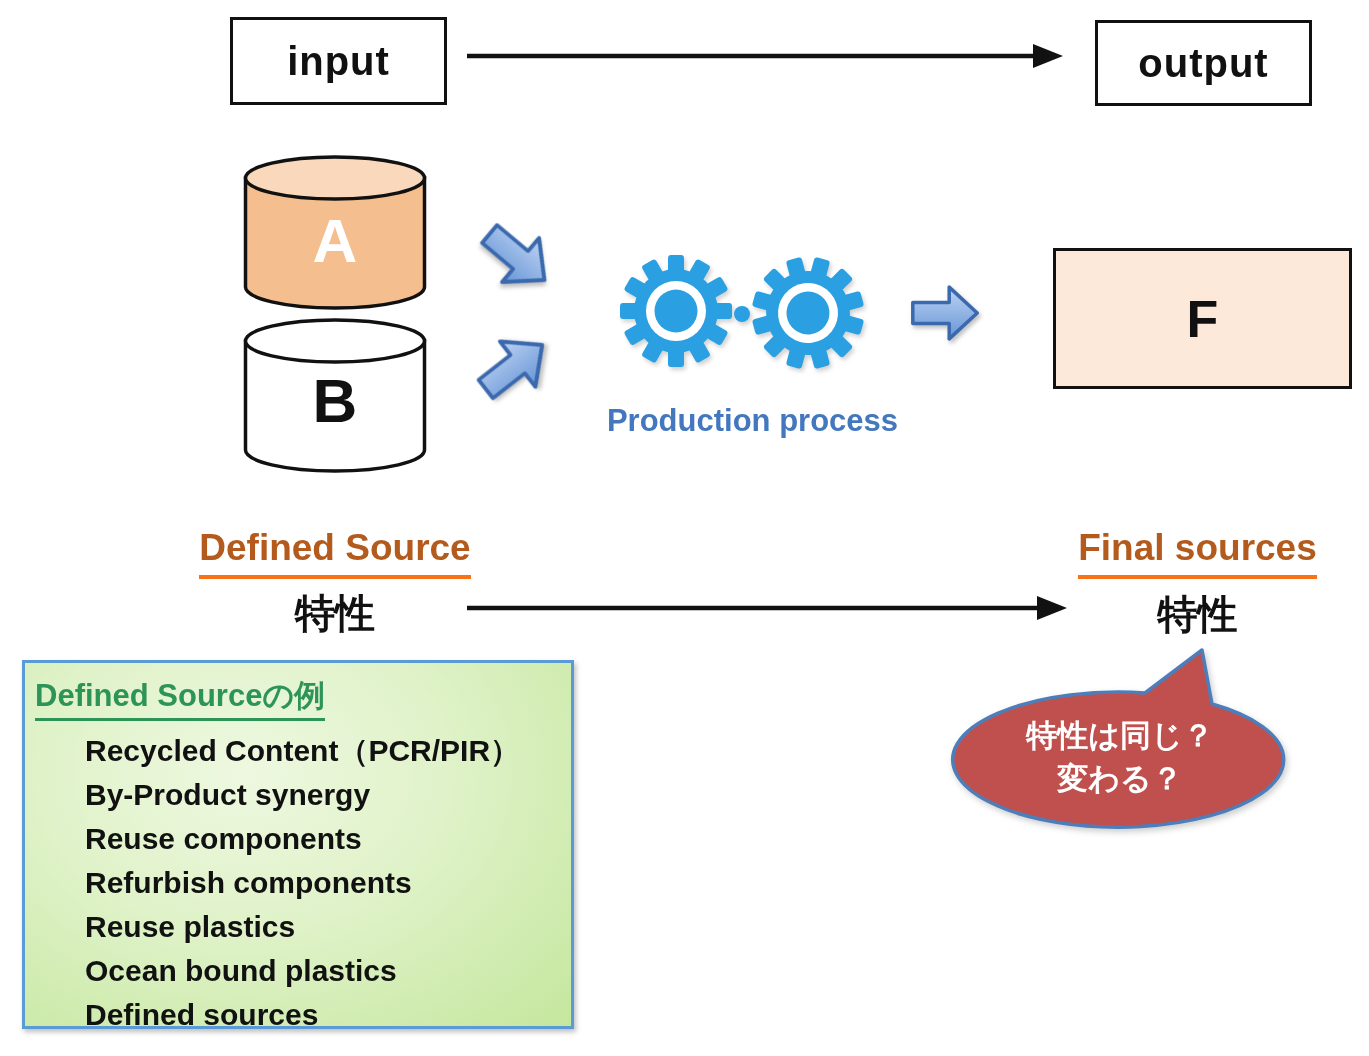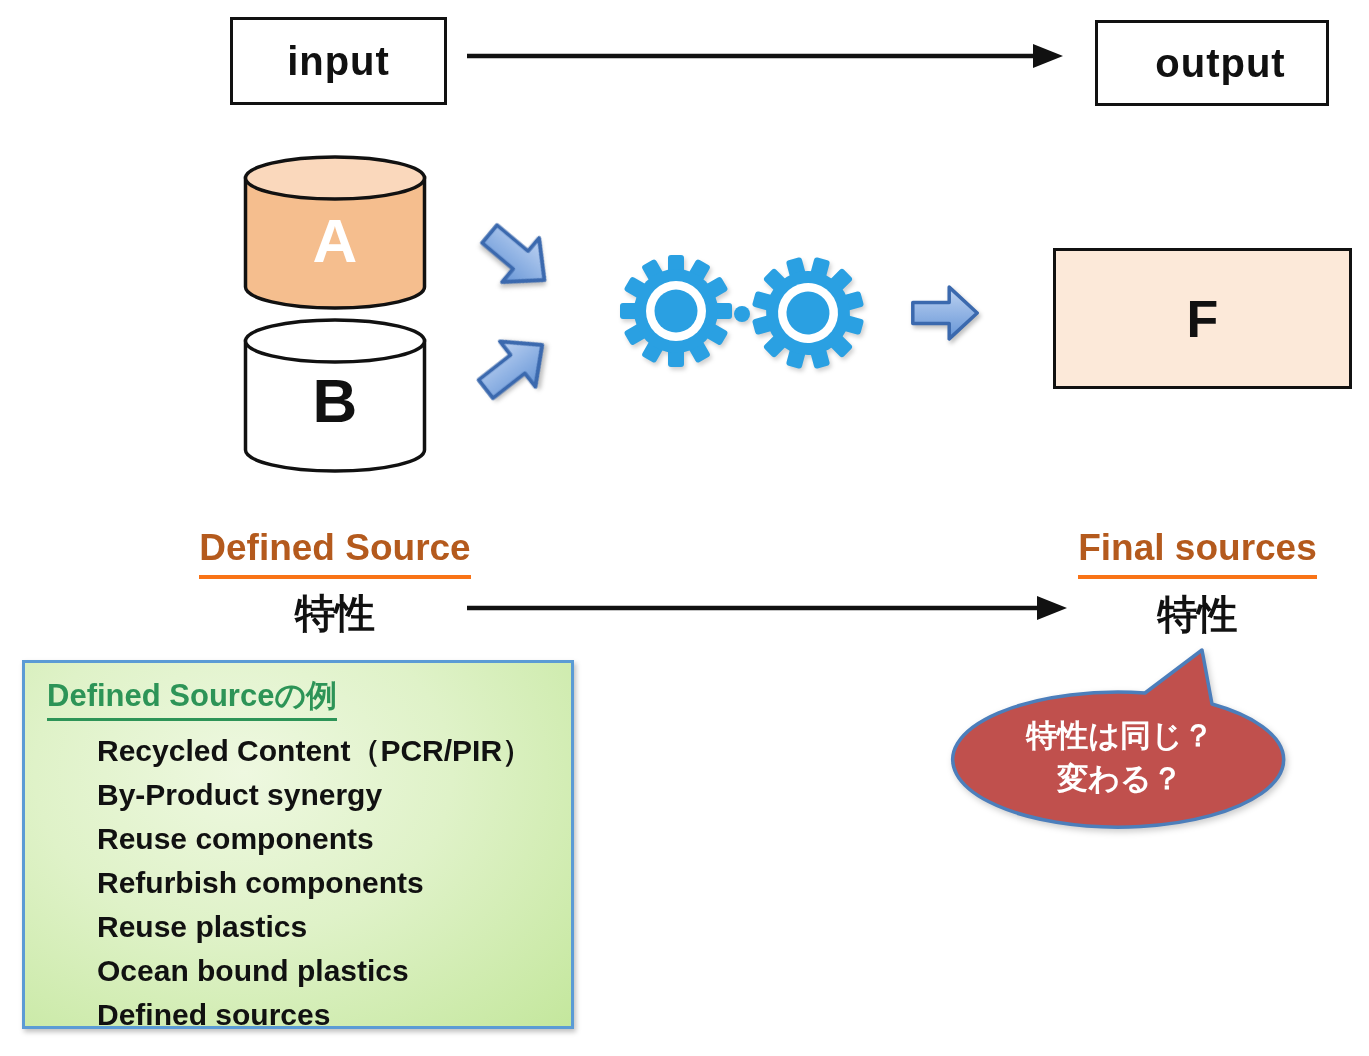--- a/index.html
+++ b/index.html
@@ -7,21 +7,21 @@
     position:relative;width:1369px;height:1056px;background:#fff;overflow:hidden;
     font-family:"Liberation Sans","DejaVu Sans",sans-serif;color:#111;
   }
   .abs{position:absolute;}
   
   .io-box{
     border:3px solid #111;background:#fff;display:flex;align-items:center;justify-content:center;
     font-size:40px;font-weight:600;letter-spacing:1px;
   }
   #input-box{left:230px;top:17px;width:211px;height:82px;text-align:center;}
-  #output-box{left:1095px;top:20px;width:211px;height:80px;padding-left:17px;}
+  #output-box{left:1095px;top:20px;width:211px;height:80px;}
   
   #arrow-top{left:465px;top:42px;}
   #arrow-mid{left:465px;top:594px;}
   
   #cyl-a{left:240px;top:153px;}
   #cyl-b{left:240px;top:316px;}
   .cyl-label{width:190px;text-align:center;font-weight:600;}
   #cyl-a-label{left:240px;top:205px;font-size:62px;color:#fff;}
   #cyl-b-label{left:240px;top:365px;font-size:62px;color:#111;}
   
@@ -43,21 +43,21 @@
   #defined-source-heading{left:140px;top:527px;width:390px;}
   #final-product-heading{left:1000px;top:527px;width:395px;}
   .property-label{font-size:40px;font-weight:bold;color:#111;text-align:center;}
   #property-left{left:140px;top:586px;width:390px;}
   #property-right{left:1000px;top:587px;width:395px;}
   
   #examples-box{left:22px;top:660px;width:552px;height:369px;
     border:3px solid #5B9BD5;
     background:radial-gradient(ellipse at 40% 30%,#EEF8E0 0%,#DFF2C8 45%,#C4E79D 100%);
     box-shadow:2px 3px 5px rgba(0,0,0,0.25);
-    padding:12px 0 0 22px;box-sizing:border-box;}
+    padding:12px 0 0 10px;box-sizing:border-box;}
   #examples-title{font-size:31px;font-weight:bold;color:#2D9457;display:inline-block;
     border-bottom:3px solid #2D9457;padding-bottom:1px;margin-bottom:8px;}
   .example-item{font-size:30px;font-weight:600;color:#111;line-height:44px;
     margin-left:50px;white-space:nowrap;}
   
   #bubble-svg{left:940px;top:638px;filter:drop-shadow(2px 3px 3px rgba(0,0,0,0.2));}
   #bubble-text{left:975px;top:714px;width:290px;text-align:center;color:#fff;
     font-size:31px;font-weight:bold;line-height:43px;}
 </style>
 </head>
@@ -139,20 +139,21 @@
           <rect x="-8" y="-56" width="16" height="20" rx="3" transform="rotate(330)"></rect>
         </g>
         <circle r="42"></circle>
         <circle r="30" fill="#ffffff"></circle>
         <circle r="21.5"></circle>
       </g>
       <circle cx="124" cy="71" r="8"></circle>
     </g>
   </svg>
 
+  <div id="process-label" class="abs">Production process</div>
 
   <svg id="arrow-e" class="abs block-arrow" width="70" height="64" viewBox="0 0 100 90">
     <polygon points="4,30 56,30 56,8 96,45 56,82 56,60 4,60" fill="url(#bg1)" stroke="#3B69AE" stroke-width="5" stroke-linejoin="round"></polygon>
   </svg>
 
   <div id="f-box" class="abs">
     <span>F</span>
   </div>
 
   <div id="defined-source-heading" class="abs col-heading">

